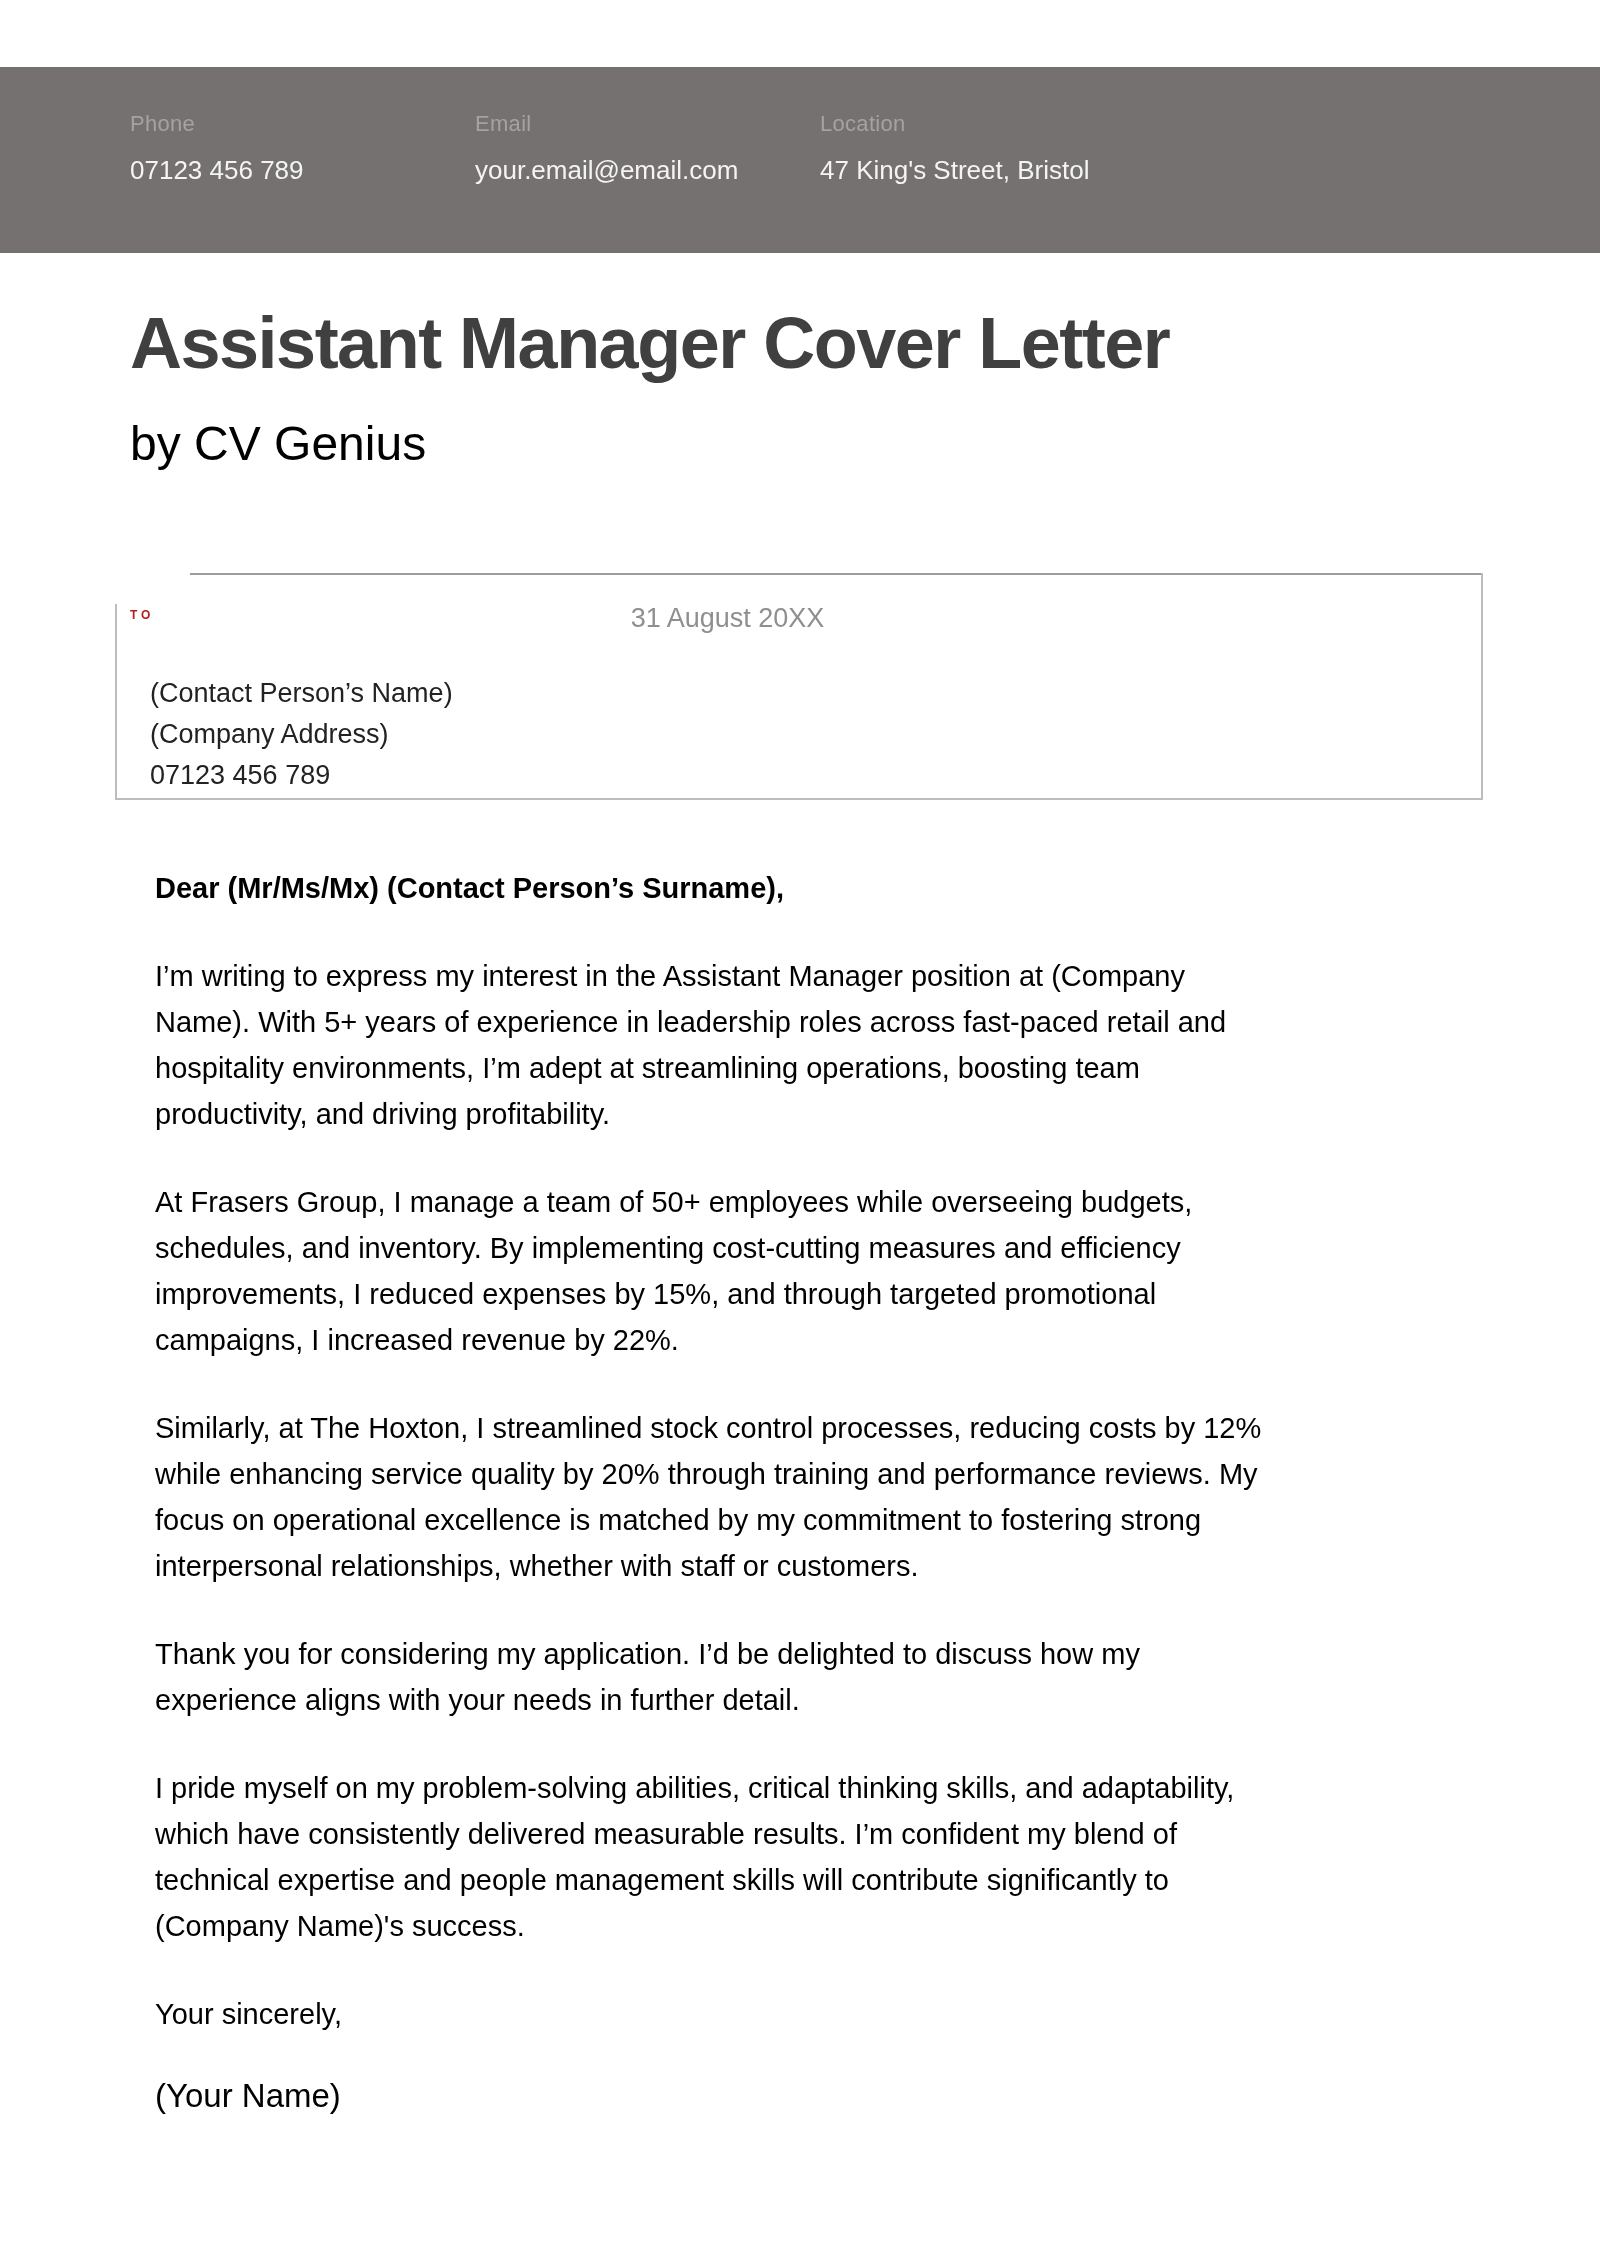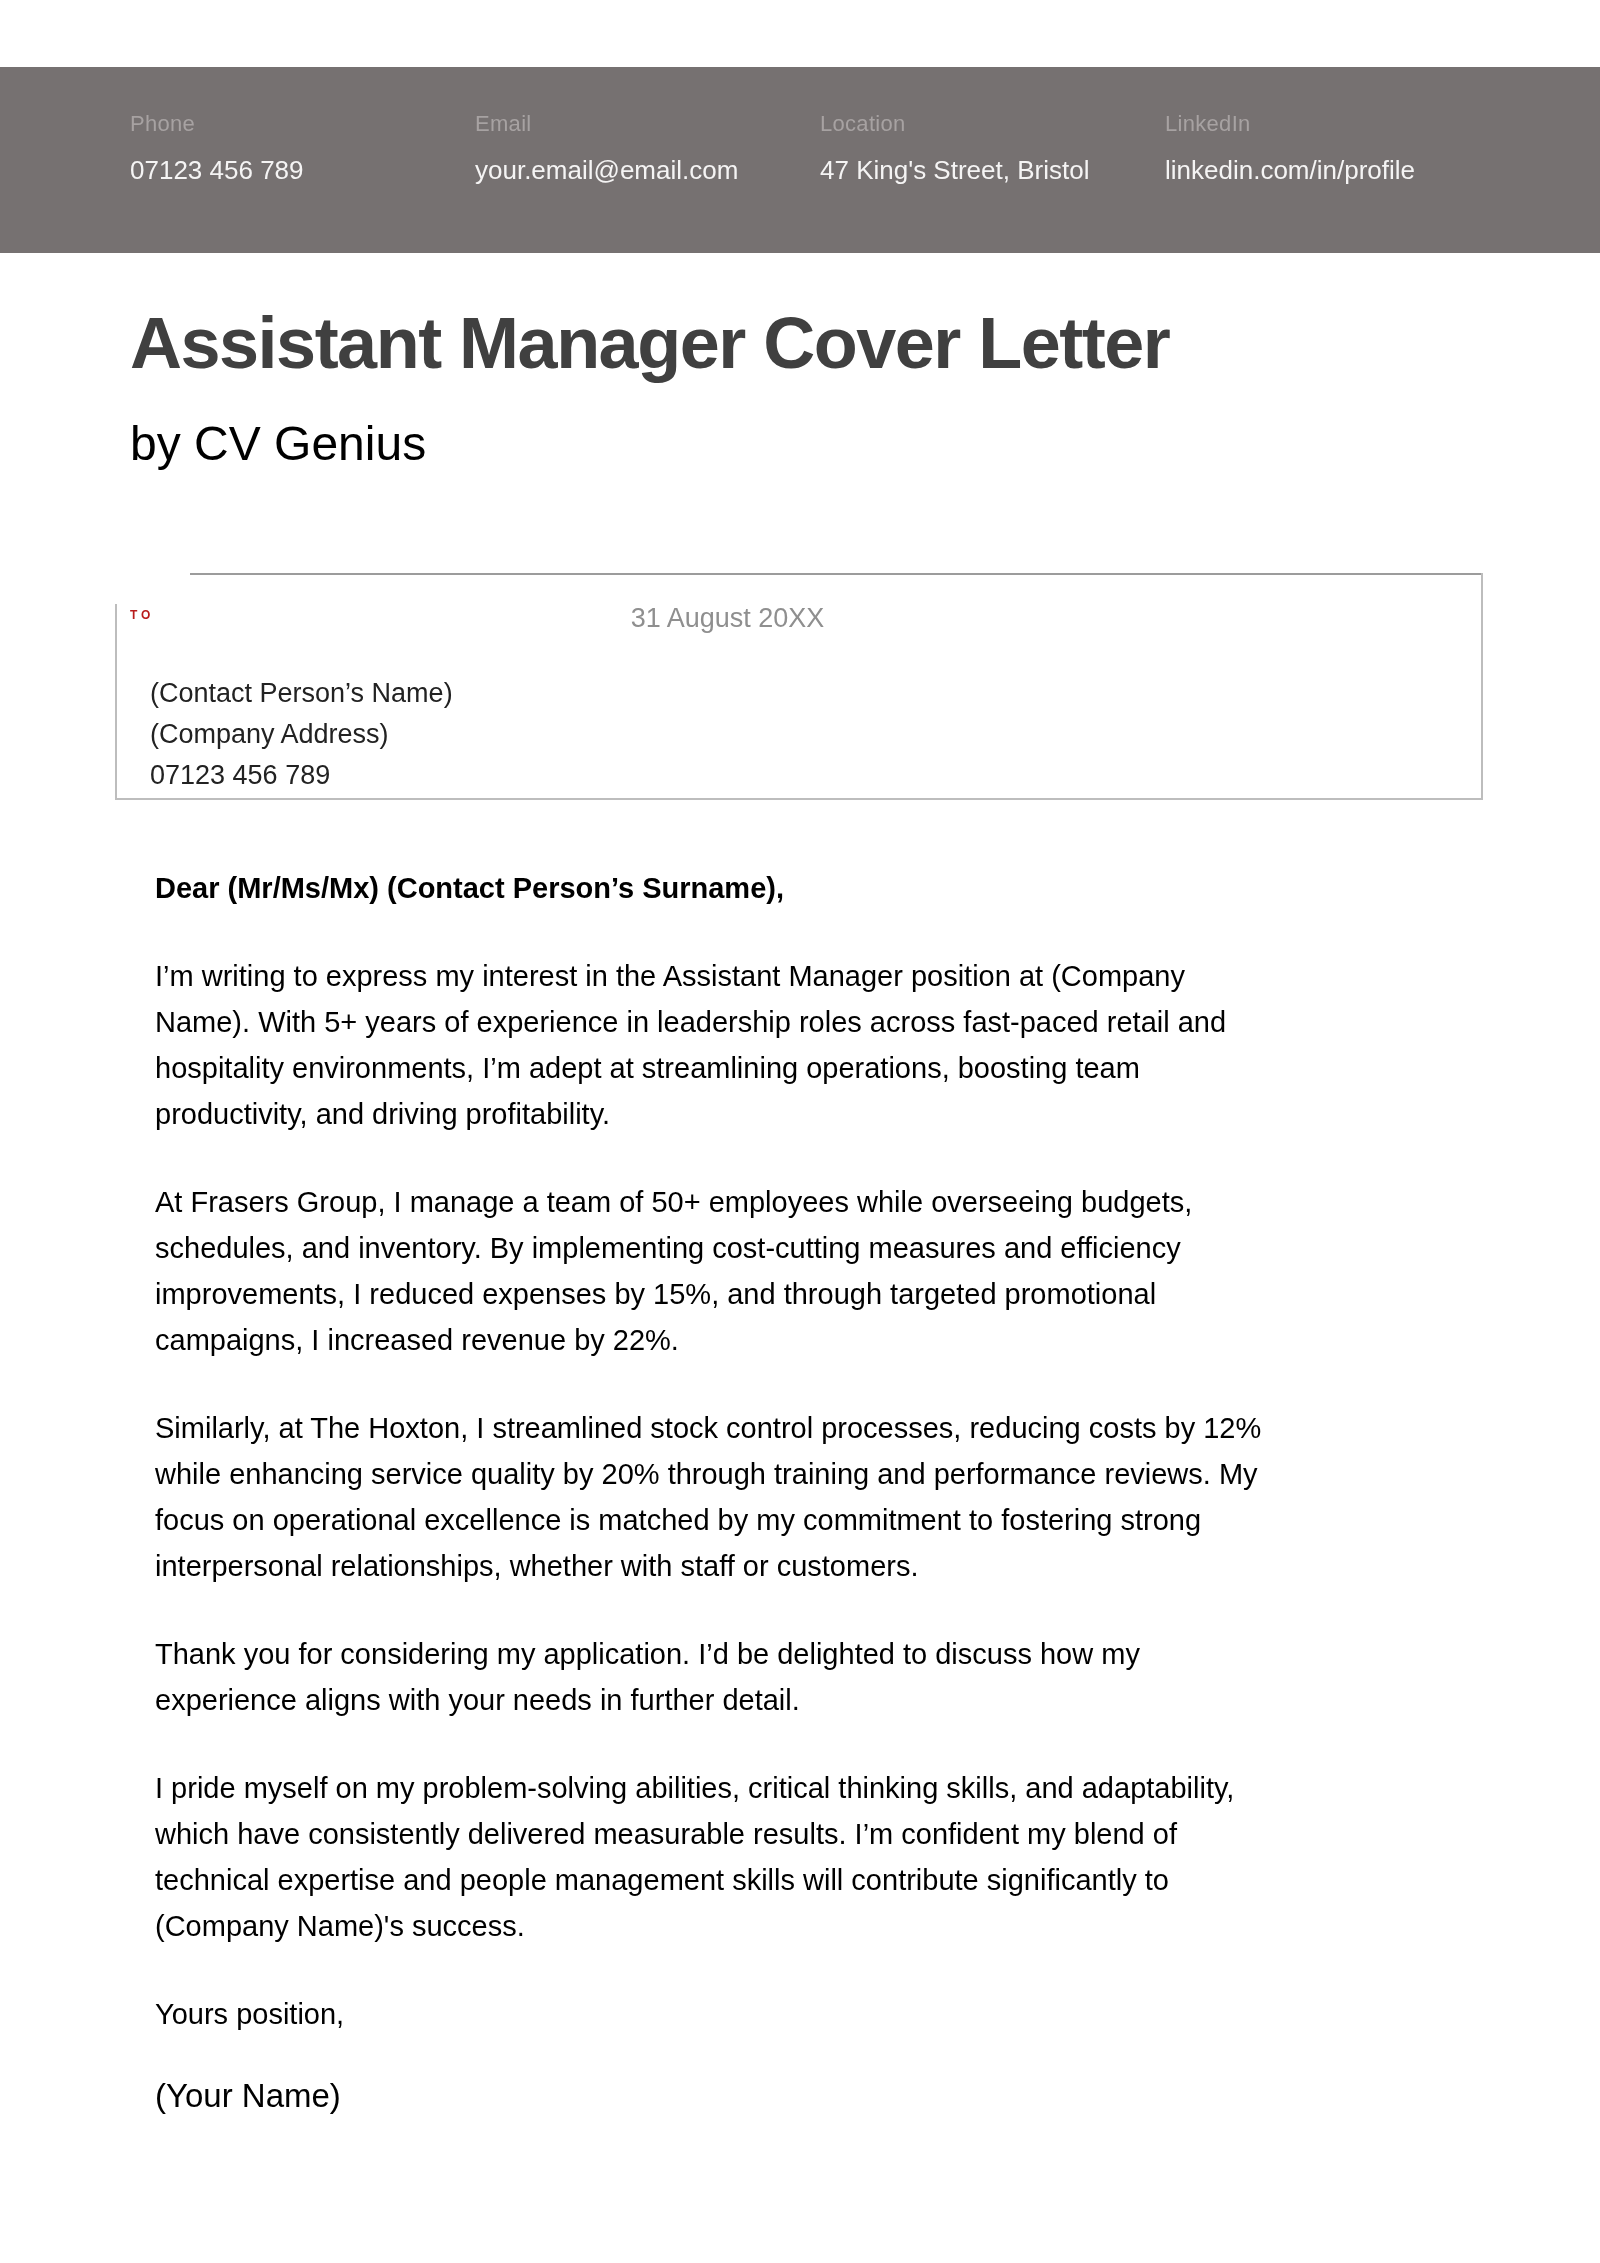--- a/index.html
+++ b/index.html
@@ -145,24 +145,20 @@
         <div class="contact-label">Phone</div>
         <div class="contact-value">07123 456 789</div>
       </div>
       <div class="contact-col">
         <div class="contact-label">Email</div>
         <div class="contact-value">your.email@email.com</div>
       </div>
       <div class="contact-col">
         <div class="contact-label">Location</div>
         <div class="contact-value">47 King's Street, Bristol</div>
-      </div>
-      <div class="contact-col">
-        <div class="contact-label">LinkedIn</div>
-        <div class="contact-value">linkedin.com/in/profile</div>
       </div>
     </div>
   </header>
 
   <section class="title-block">
     <h1 class="doc-title">Assistant Manager Cover Letter</h1>
     <div class="doc-subtitle">by CV Genius</div>
   </section>
 
   <section class="to-section">
@@ -190,17 +186,17 @@
     <p>Similarly, at The Hoxton, I streamlined stock control processes, reducing costs by 12%
 while enhancing service quality by 20% through training and performance reviews. My
 focus on operational excellence is matched by my commitment to fostering strong
 interpersonal relationships, whether with staff or customers.</p>
     <p>Thank you for considering my application. I’d be delighted to discuss how my
 experience aligns with your needs in further detail.</p>
     <p>I pride myself on my problem-solving abilities, critical thinking skills, and adaptability,
 which have consistently delivered measurable results. I’m confident my blend of
 technical expertise and people management skills will contribute significantly to
 (Company Name)'s success.</p>
-    <p class="closing">Yours position,</p>
+    <p class="closing">Your sincerely,</p>
     <div class="signature">(Your Name)</div>
   </section>
 
 </div>
 
 </body></html>

